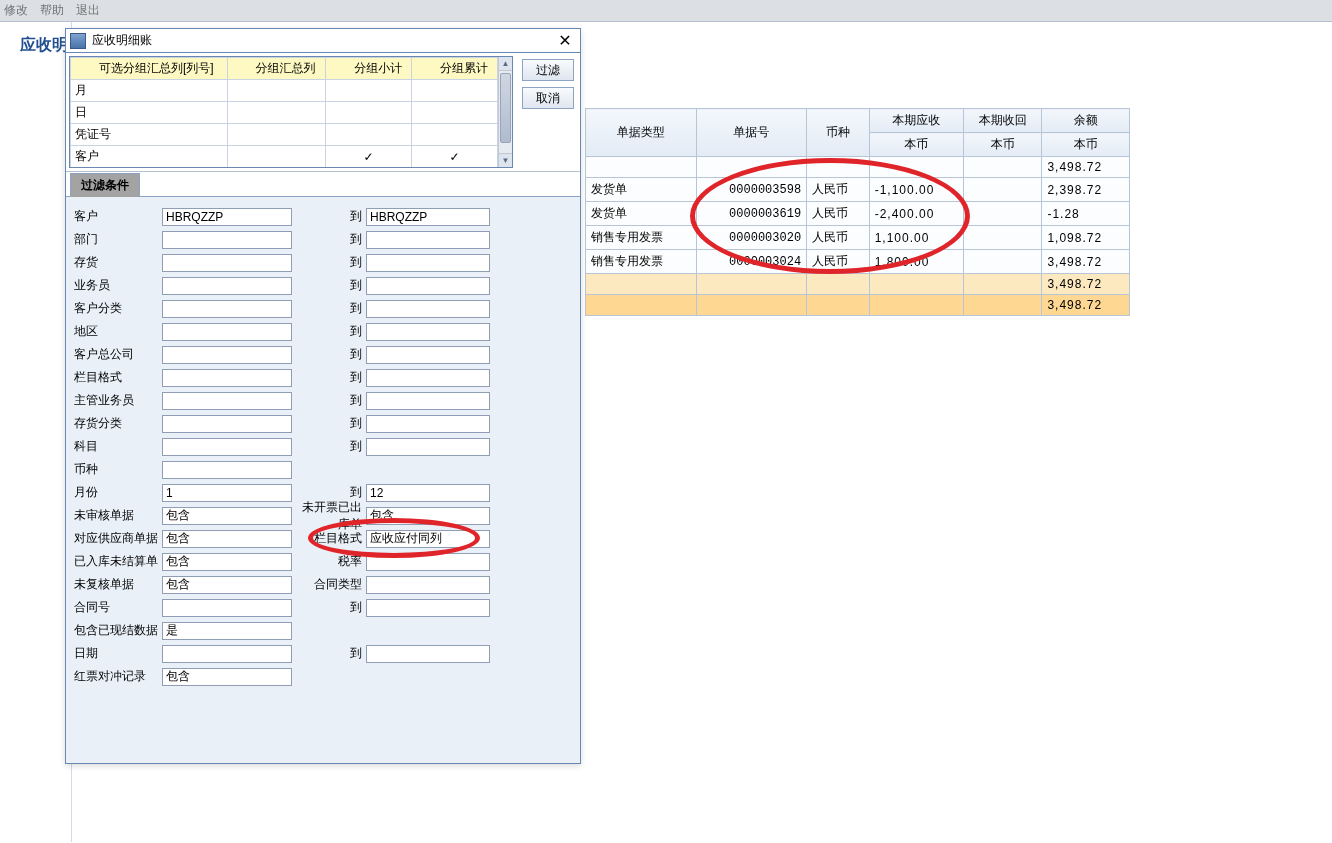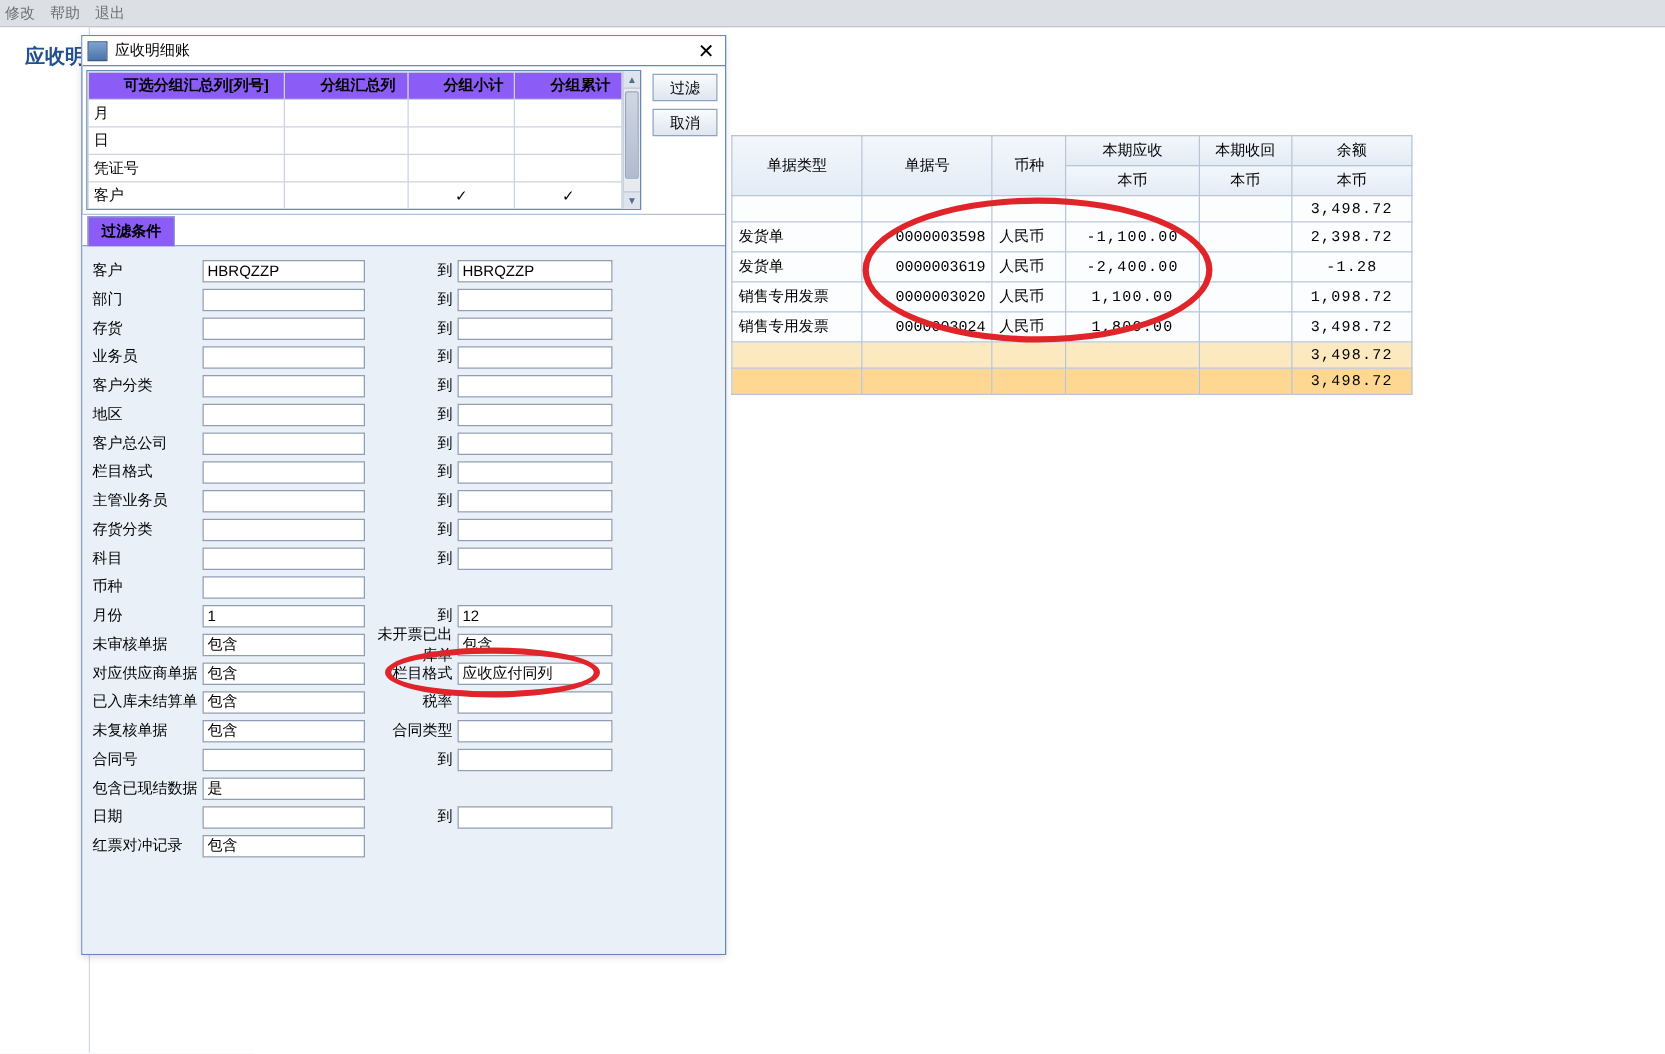--- a/index.html
+++ b/index.html
@@ -102,21 +102,21 @@
   border-collapse: collapse;
   font-size: 12px;
 }
 .group-table th, .group-table td {
   border: 1px solid #c9d3e1;
   padding: 2px 4px;
   text-align: left;
   height: 16px;
   white-space: nowrap;
 }
-.group-table th { background: #8b5cf6; font-weight: bold; padding-left: 28px; }
+.group-table th { background: #fef9c3; font-weight: normal; padding-left: 28px; }
 .group-scrollbar {
   position: absolute;
   right: 0; top:0; bottom:0;
   width: 14px;
   background: #e7eaf1;
   border-left: 1px solid #c0c8d4;
 }
 .scroll-thumb {
   position:absolute;
   left:1px; right:1px;
@@ -156,21 +156,21 @@
   display: flex;
   align-items: flex-end;
   height: 24px;
   padding-left: 4px;
   background: #fff;
 }
 .tab {
   padding: 3px 10px;
   border: 1px solid #8da3c3;
   border-bottom: none;
-  background: #8b5cf6;
+  background: #a3a3a3;
   font-weight: bold;
   font-size: 12px;
   position: relative;
   top: 1px;
 }
 .tab-panel {
   flex: 1;
   border-top: 1px solid #8da3c3;
   background: #e9f0f7;
   padding: 8px 6px;
@@ -219,21 +219,21 @@
   border: 1px solid #b8c5d7;
   padding: 3px 5px;
   height: 18px;
   background: #fcfdfe;
 }
 .data-table thead th {
   background: linear-gradient(#f3f7fc,#e3ebf5);
   font-weight: normal;
   text-align: center;
 }
-.data-table td.num { text-align:center; font-family: Liberation Mono, monospace; letter-spacing:1px; }
+.data-table td.num { text-align:left; font-family: Liberation Sans, sans-serif; letter-spacing:1px; }
 .data-table td.docnum { font-family:"Courier New",monospace; text-align:right;}
 .data-table tbody tr.subtotal td { background: #fde9c0; }
 .data-table tbody tr.grandtotal td { background: #fed793; }
 
 
 .red-ellipse {
   position: absolute;
   border: 5px solid #e0252a;
   border-radius: 50%;
   pointer-events: none;

